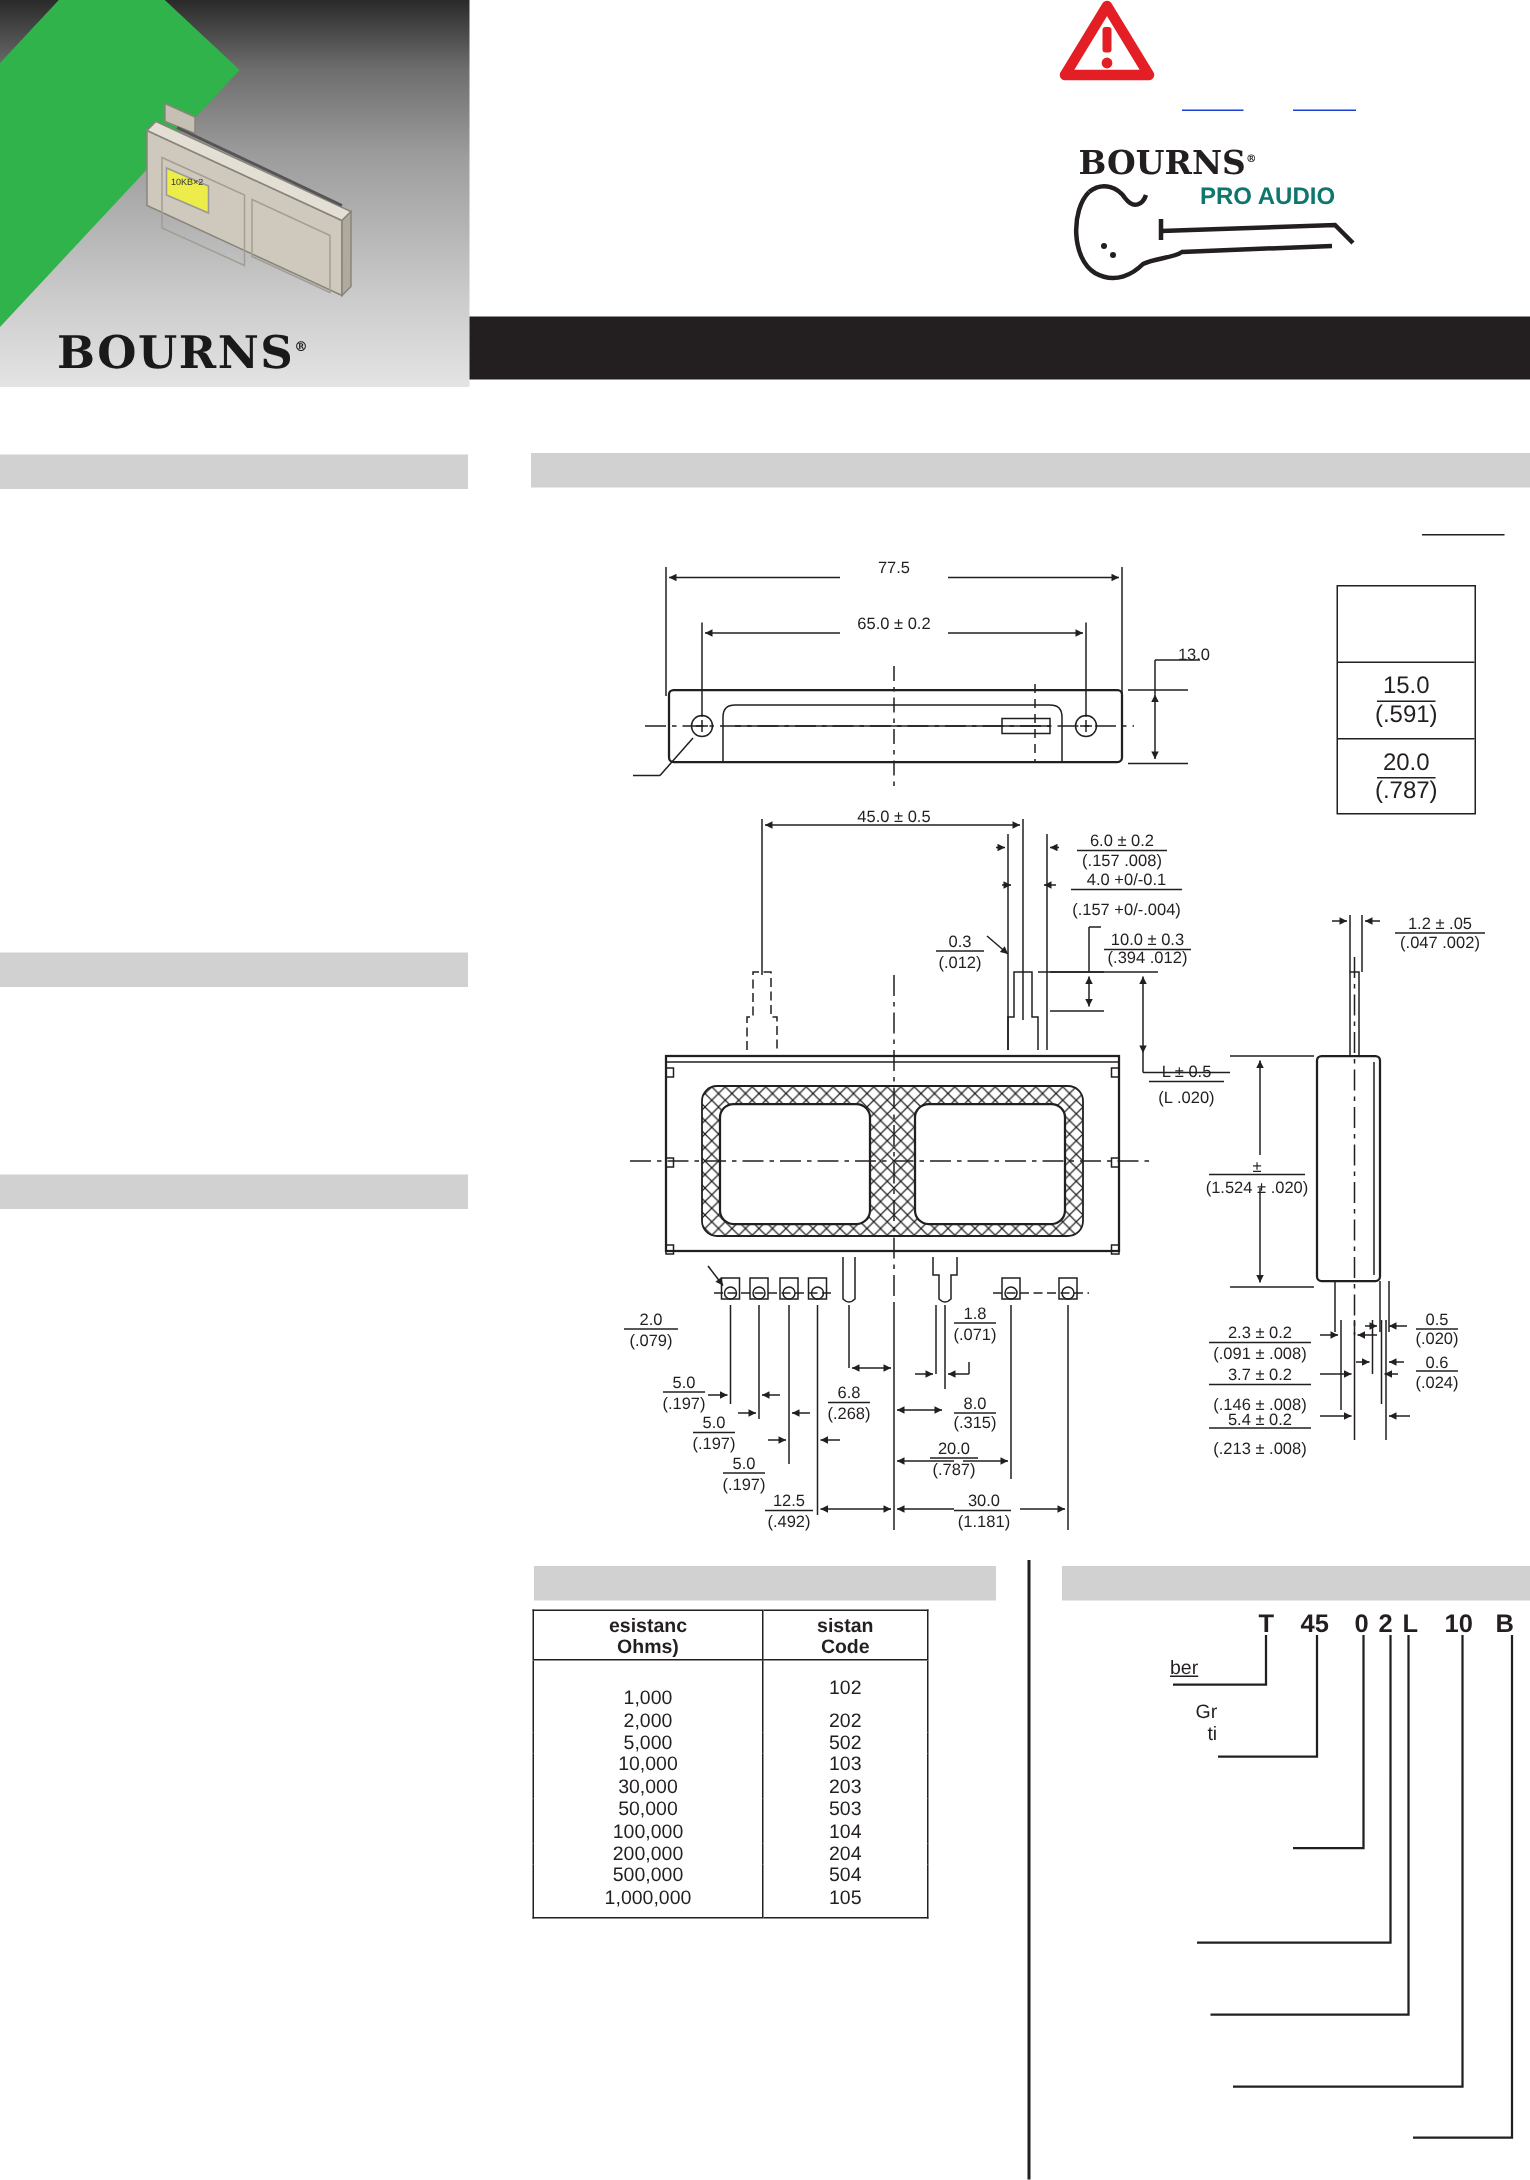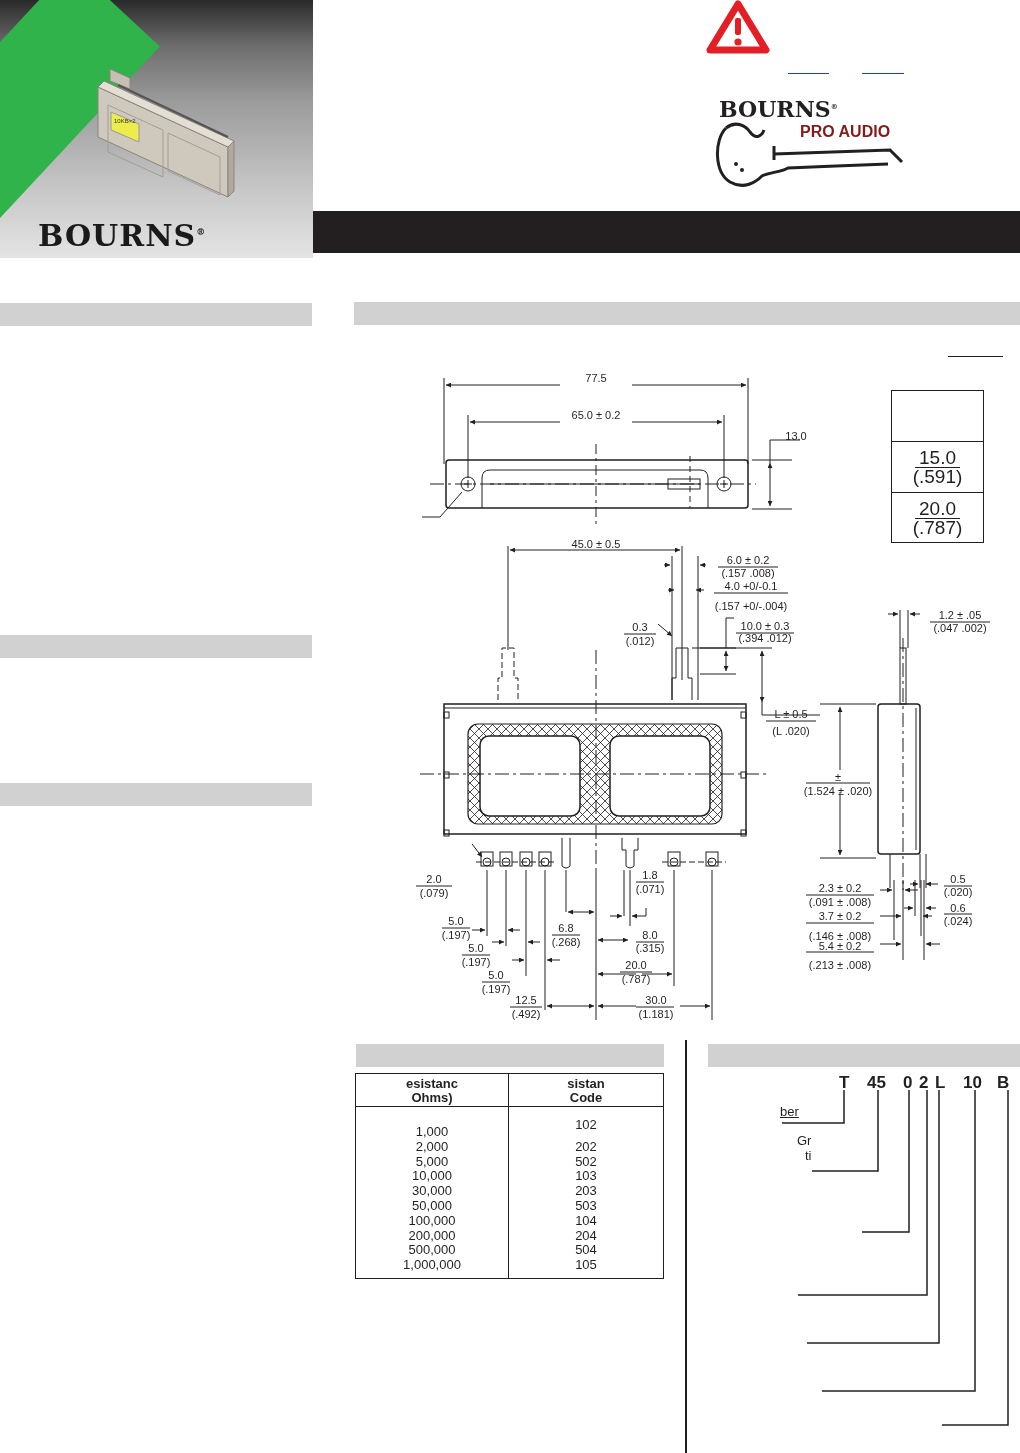--- a/index.html
+++ b/index.html
@@ -11,26 +11,26 @@
   #hero-brand { left:38px; top:218px; font-family:"DejaVu Serif", serif; font-weight:bold; font-size:30px; letter-spacing:1px; color:#1a1a1a; }
   #hero-brand sup { font-size:9px; }
   
   #warn { left:706px; top:0; width:64px; height:56px; }
   .link-line { height:1px; background:#1d3fd8; }
   #pro-logo { left:712px; top:96px; width:200px; height:95px; }
   #black-banner { left:313px; top:211px; width:707px; height:42px; background:#231f20; }
   .sec-bar { background:#d1d1d1; height:23px; }
   .dimtxt { font-family:"Liberation Sans", sans-serif; font-size:11px; fill:#231f20; }
   #size-table { left:891px; top:390px; width:93px; height:153px; border:1.5px solid #231f20; box-sizing:border-box; }
-  #size-table .cell { height:50px; border-bottom:1.5px solid #231f20; display:flex; flex-direction:column; align-items:center; justify-content:center; font-size:19px; }
+  #size-table .cell { height:50px; border-bottom:1.5px solid #231f20; display:flex; flex-direction:column; align-items:center; justify-content:center; font-size:16px; }
   #size-table .cell:last-child { border-bottom:none; }
   #size-table .num { border-bottom:1px solid #231f20; padding:0 4px; line-height:18px; }
   #size-table .inch { line-height:18px; }
   
-  #res-table { left:355px; top:1073px; width:309px; border:1.5px solid #231f20; border-collapse:collapse; font-size:13px; }
+  #res-table { left:355px; top:1073px; width:264px; border:1.5px solid #231f20; border-collapse:collapse; font-size:13px; }
   #res-table th { font-weight:bold; font-size:13px; line-height:14px; padding:3px 0 1px; border-bottom:1.5px solid #231f20; text-align:center; }
   #res-table td { text-align:center; line-height:14.8px; padding:0; }
   #res-table .c1 { border-right:1.5px solid #231f20; width:152px; }
   #res-table tr.last td { padding-bottom:5px; }
   
   .pn { font-weight:bold; font-size:17px; }
   .vdiv { width:2px; background:#231f20; }
 </style>
 </head>
 <body>
@@ -54,21 +54,21 @@
 <svg id="warn" class="abs" viewBox="0 0 64 56">
   <path d="M32 4 L60 50 L4 50 Z" fill="none" stroke="#e31e24" stroke-width="7" stroke-linejoin="round"></path>
   <rect x="29" y="18" width="6" height="17" rx="2" fill="#e31e24"></rect>
   <circle cx="32" cy="42" r="3.6" fill="#e31e24"></circle>
 </svg>
 <div class="abs link-line" style="left:788px;top:73px;width:41px;"></div>
 <div class="abs link-line" style="left:862px;top:73px;width:42px;"></div>
 
 <div id="pro-logo" class="abs">
   <div class="abs" style="left:7px;top:0;font-family:'DejaVu Serif',serif;font-weight:bold;font-size:22px;color:#231f20;"><span>BOURNS</span><sup style="font-size:7px">®</sup></div>
-  <div class="abs" style="left:88px;top:27px;font-weight:bold;font-size:16px;color:#7f1d1d;">PRO AUDIO</div>
+  <div class="abs" style="left:88px;top:27px;font-weight:bold;font-size:16px;color:#0f766e;">PRO AUDIO</div>
   <svg class="abs" style="left:0;top:24px" width="200" height="72">
     <path d="M14 8 C2 20 2 52 18 62 C32 70 44 62 50 56 C58 52 70 52 76 48 L124 46 L176 44" fill="none" stroke="#231f20" stroke-width="3"></path>
     <path d="M14 8 C24 0 34 6 38 12 C44 20 50 16 52 10" fill="none" stroke="#231f20" stroke-width="3"></path>
     <path d="M62 34 L178 30 L184 36 L190 42" fill="none" stroke="#231f20" stroke-width="3"></path>
     <line x1="62" y1="26" x2="62" y2="40" stroke="#231f20" stroke-width="3"></line>
     <circle cx="24" cy="44" r="2" fill="#231f20"></circle>
       <circle cx="30" cy="50" r="2" fill="#231f20"></circle>
   </svg>
 </div>
 

